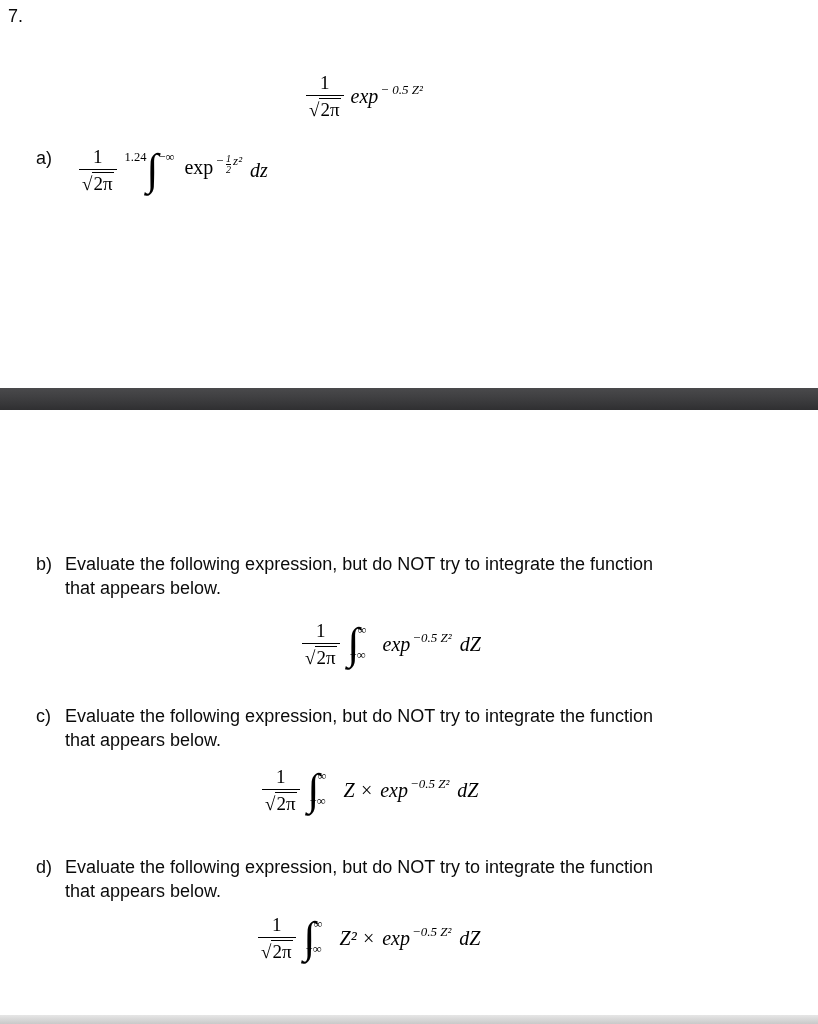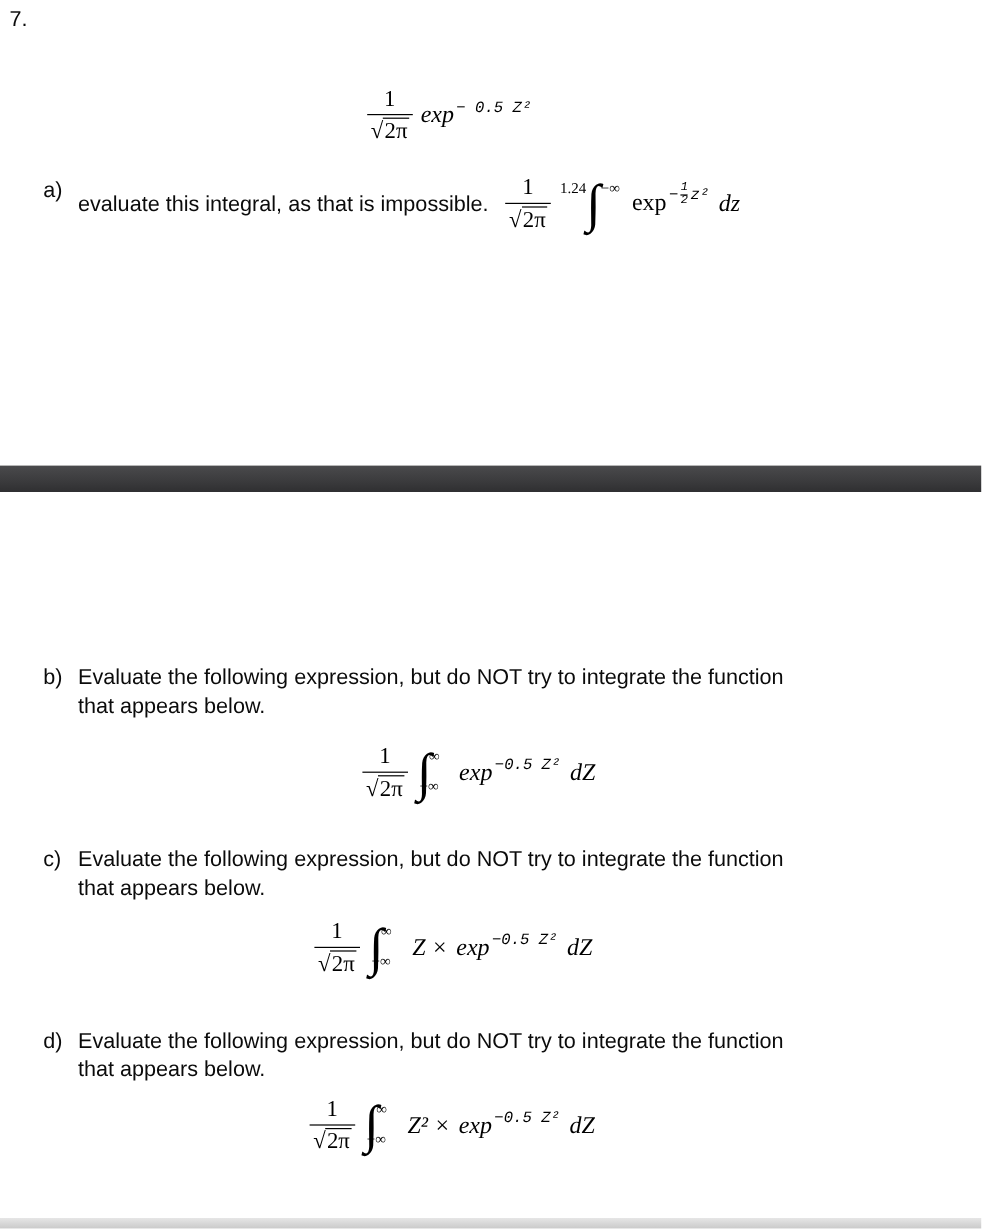--- a/index.html
+++ b/index.html
@@ -71,27 +71,26 @@
     margin-left: -2px;
     padding: 0 0 2px 0;
   }
   .int-side .limits .lo { transform: translateX(-8px); }
 
   .func { margin-left: 7px; white-space: nowrap; }
   .fname { font-style: italic; }
   .fname.upright { font-style: normal; }
   .exp-sup {
     display: inline-flex;
-    align-items: center;
+    align-items: flex-start;
     font-size: 13px;
     line-height: 13px;
     font-style: italic;
     transform: translateY(-9px);
     margin-left: 2px;
-    font-family: Liberation Mono, monospace;
   }
   .minifrac {
     display: inline-flex;
     flex-direction: column;
     align-items: center;
     font-size: 10px;
     line-height: 10px;
     margin: 0 2px;
   }
   .minifrac .mden { border-top: 1px solid #000; }
@@ -127,21 +126,20 @@
       </span>
     <span class="func"><span class="fname t">exp</span><span class="exp-sup">
           <span class="t">− 0.5 Z²</span>
         </span></span>
   </div>
 
   <div class="abs row" style="top:146px; left:36px; width:760px;">
     <span class="plabel t">a)</span>
     <div>
       <div class="row" style="align-items:center; margin-top:0;">
-        <span class="t">evaluate this integral, as that is impossible.</span>
         <span class="formula" style="margin-left:14px;">
           <span class="frac">
               <span class="num t">1</span>
               <span class="den">
                 <span class="t">√</span>
                 <span class="radicand t">2π</span>
               </span>
             </span>
           <span class="int-stack">
               <span class="int-limit t">1.24</span>

